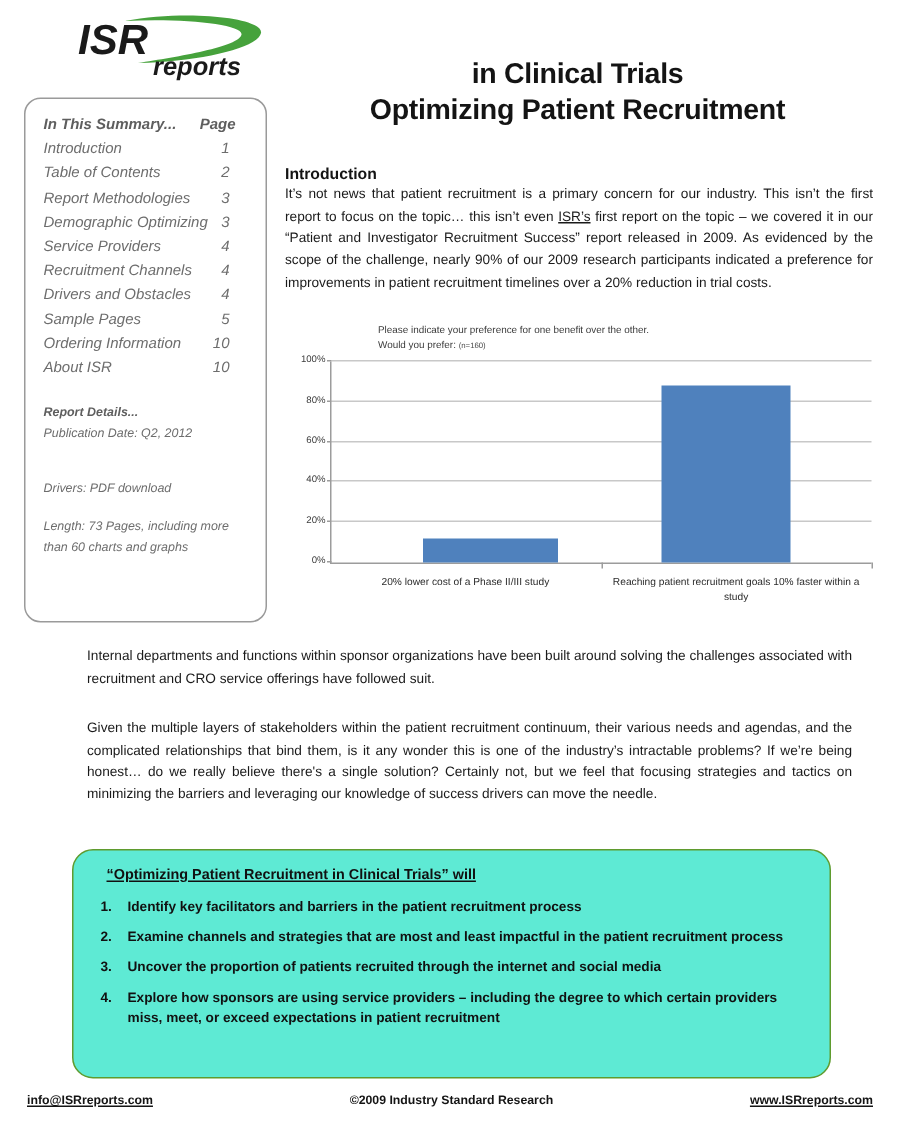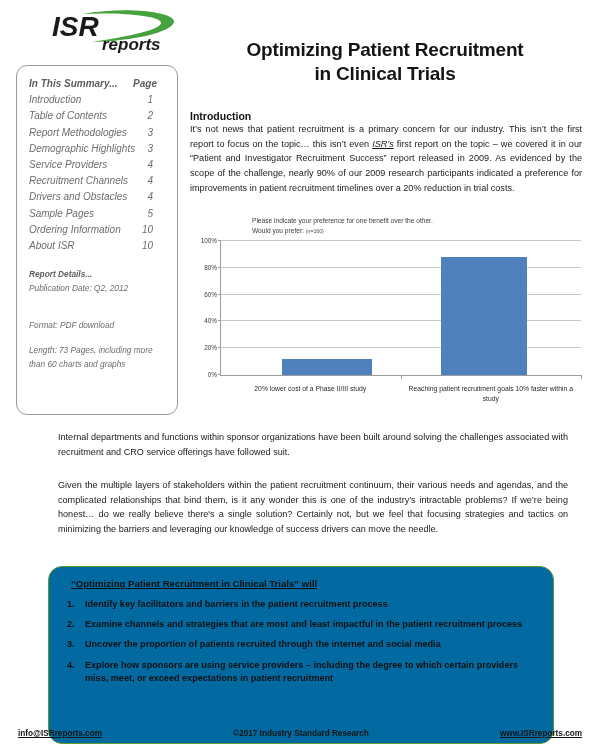--- a/index.html
+++ b/index.html
@@ -78,21 +78,21 @@
   }
   .intro-body {
     position: absolute;
     left: 190px; top: 122px;
     width: 392px;
     font-size: 9.1px;
     line-height: 1.62;
     text-align: justify;
     color: #1a1a1a;
   }
-  .intro-body .ital-u { font-style: italic; text-decoration: underline; }
+  .intro-body .ital-u { text-decoration: underline; }
 
   
   .chart {
     position: absolute;
     left: 190px; top: 216px;
     width: 395px; height: 205px;
   }
   .chart-title {
     position: absolute;
     left: 62px; top: 0;
@@ -167,22 +167,22 @@
     text-align: justify;
     color: #1a1a1a;
   }
   .para-a { top: 430px; }
   .para-b { top: 478px; }
 
   
   .greenbox {
     position: absolute;
     left: 48px; top: 566px;
-    width: 506px; height: 178px;
-    background: #0369a1;
+    width: 506px; height: 153px;
+    background: #5eead4;
     border: 1.6px solid #5f9b2e;
     border-radius: 14px;
     padding: 11px 16px 8px 16px;
   }
   .gb-head {
     font-size: 9.6px;
     font-weight: bold;
     text-decoration: underline;
     color: #111;
     margin-left: 6px;
@@ -218,22 +218,22 @@
 
 <div class="logo-wrap">
   <svg class="logo-svg" width="160" height="46" viewBox="0 0 160 46">
     <path d="M35 6 C78 -2, 128 4, 126 14 C124 24, 86 33, 44 34 C70 30, 112 23, 113 15 C114 8, 74 4, 35 6 Z" fill="#46a23c"></path>
     <text x="4" y="28" font-family="'Liberation Sans',sans-serif" font-size="28" font-weight="bold" font-style="italic" fill="#1a1a1a">ISR</text>
     <text x="54" y="42" font-family="'Liberation Sans',sans-serif" font-size="17" font-weight="bold" font-style="italic" fill="#1a1a1a">reports</text>
   </svg>
 </div>
 
 <div class="doc-title">
+  <div>in Clinical Trials</div>
   <div>Optimizing Patient Recruitment</div>
-  <div>in Clinical Trials</div>
 </div>
 
 <div class="sidebar">
   <div class="toc-row head">
     <span>In This Summary...</span>
     <span class="pg">Page</span>
   </div>
 
   <div class="toc-row">
     <span>Introduction</span>
@@ -241,21 +241,21 @@
   </div>
   <div class="toc-row">
     <span>Table of Contents</span>
     <span class="pg">2</span>
   </div>
   <div class="toc-row">
     <span>Report Methodologies</span>
     <span class="pg">3</span>
   </div>
   <div class="toc-row">
-    <span>Demographic Highlights</span>
+    <span>Demographic Optimizing</span>
     <span class="pg">3</span>
   </div>
   <div class="toc-row">
     <span>Service Providers</span>
     <span class="pg">4</span>
   </div>
   <div class="toc-row">
     <span>Recruitment Channels</span>
     <span class="pg">4</span>
   </div>
@@ -274,21 +274,21 @@
   <div class="toc-row">
     <span>About ISR</span>
     <span class="pg">10</span>
   </div>
 
   <div class="side-gap"></div>
   <div class="side-block bold">Report Details...</div>
   <div class="side-block">Publication Date:    Q2, 2012</div>
   <div class="side-sp"></div>
   <div class="side-sp"></div>
-  <div class="side-block">Format:   PDF download</div>
+  <div class="side-block">Drivers:   PDF download</div>
   <div class="side-sp"></div>
   <div class="side-block">Length:   73 Pages, including more than 60 charts and graphs</div>
 </div>
 
 <div class="intro-head">Introduction</div>
 <div class="intro-body"><span>It’s not news that patient recruitment is a primary concern for our industry.  This isn’t the first report to focus on the topic… this isn’t even </span><span class="ital-u">ISR’s</span><span> first report on the topic – we covered it in our “Patient and Investigator Recruitment Success” report released in 2009.  As evidenced by the scope of the challenge, nearly 90% of our 2009 research participants indicated a preference for improvements in patient recruitment timelines over a 20% reduction in trial costs.</span></div>
 
 <div class="chart">
   <div class="chart-title">
     <span>Please indicate your preference for one benefit over the other.</span><br>
@@ -354,15 +354,15 @@
     <span class="gb-txt">Uncover the proportion of patients recruited through the internet and social media</span>
   </div>
   <div class="gb-item">
     <span class="gb-num">4.</span>
     <span class="gb-txt">Explore how sponsors are using service providers – including the degree to which certain providers miss, meet, or exceed expectations in patient recruitment</span>
   </div>
 </div>
 
 <div class="footer">
   <span class="lnk">info@ISRreports.com</span>
-  <span class="mid">©2017 Industry Standard Research</span>
+  <span class="mid">©2009 Industry Standard Research</span>
   <span class="lnk">www.ISRreports.com</span>
 </div>
 
 </body></html>

